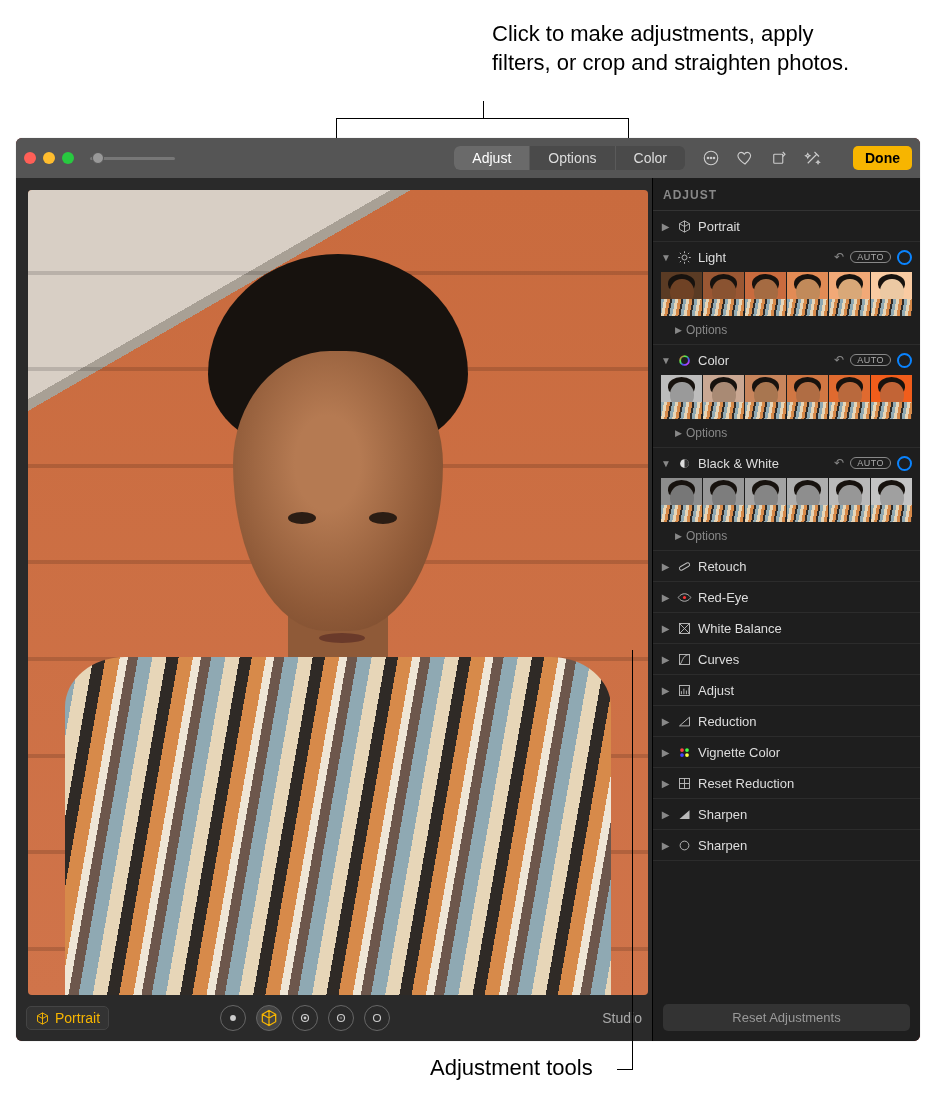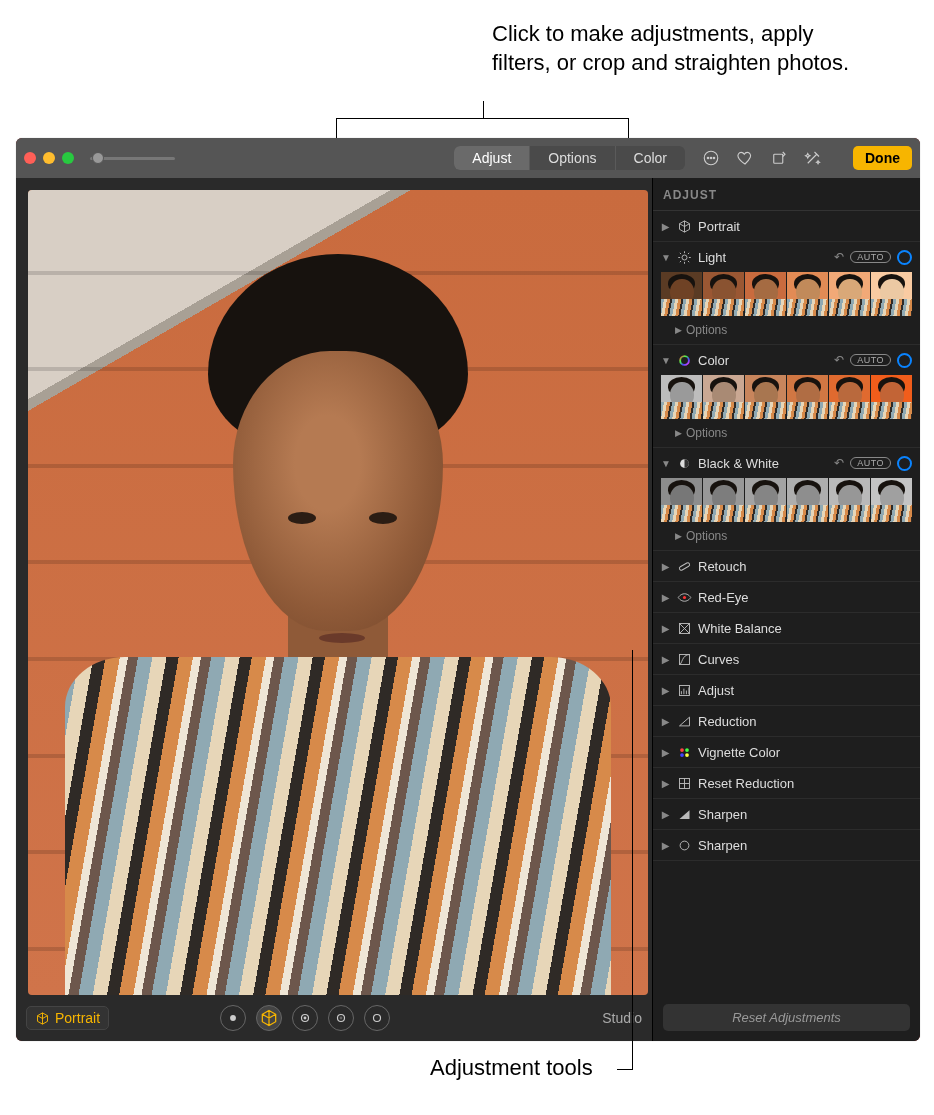--- a/index.html
+++ b/index.html
@@ -194,21 +194,20 @@
     cursor:pointer;
   }
   .options-row .chev{font-size:9px;}
   .reset-btn {
     margin: 8px 10px 10px;
     padding: 6px;
     background:#333; color:#999;
     border:none; border-radius:5px;
     font-size:13px; cursor:pointer;
     text-align:center;
-    font-style:italic;
   }
 
   
   .photo-bg {
     position:absolute; inset:0;
     background: linear-gradient(150deg, #d8cfc5 0 18%, #a8a095 18% 19%, transparent 19%),
                 linear-gradient(#c96b3e 0,#d0744a 100%);
   }
   .siding div{
     position:absolute;left:0;right:0;height:4px;

